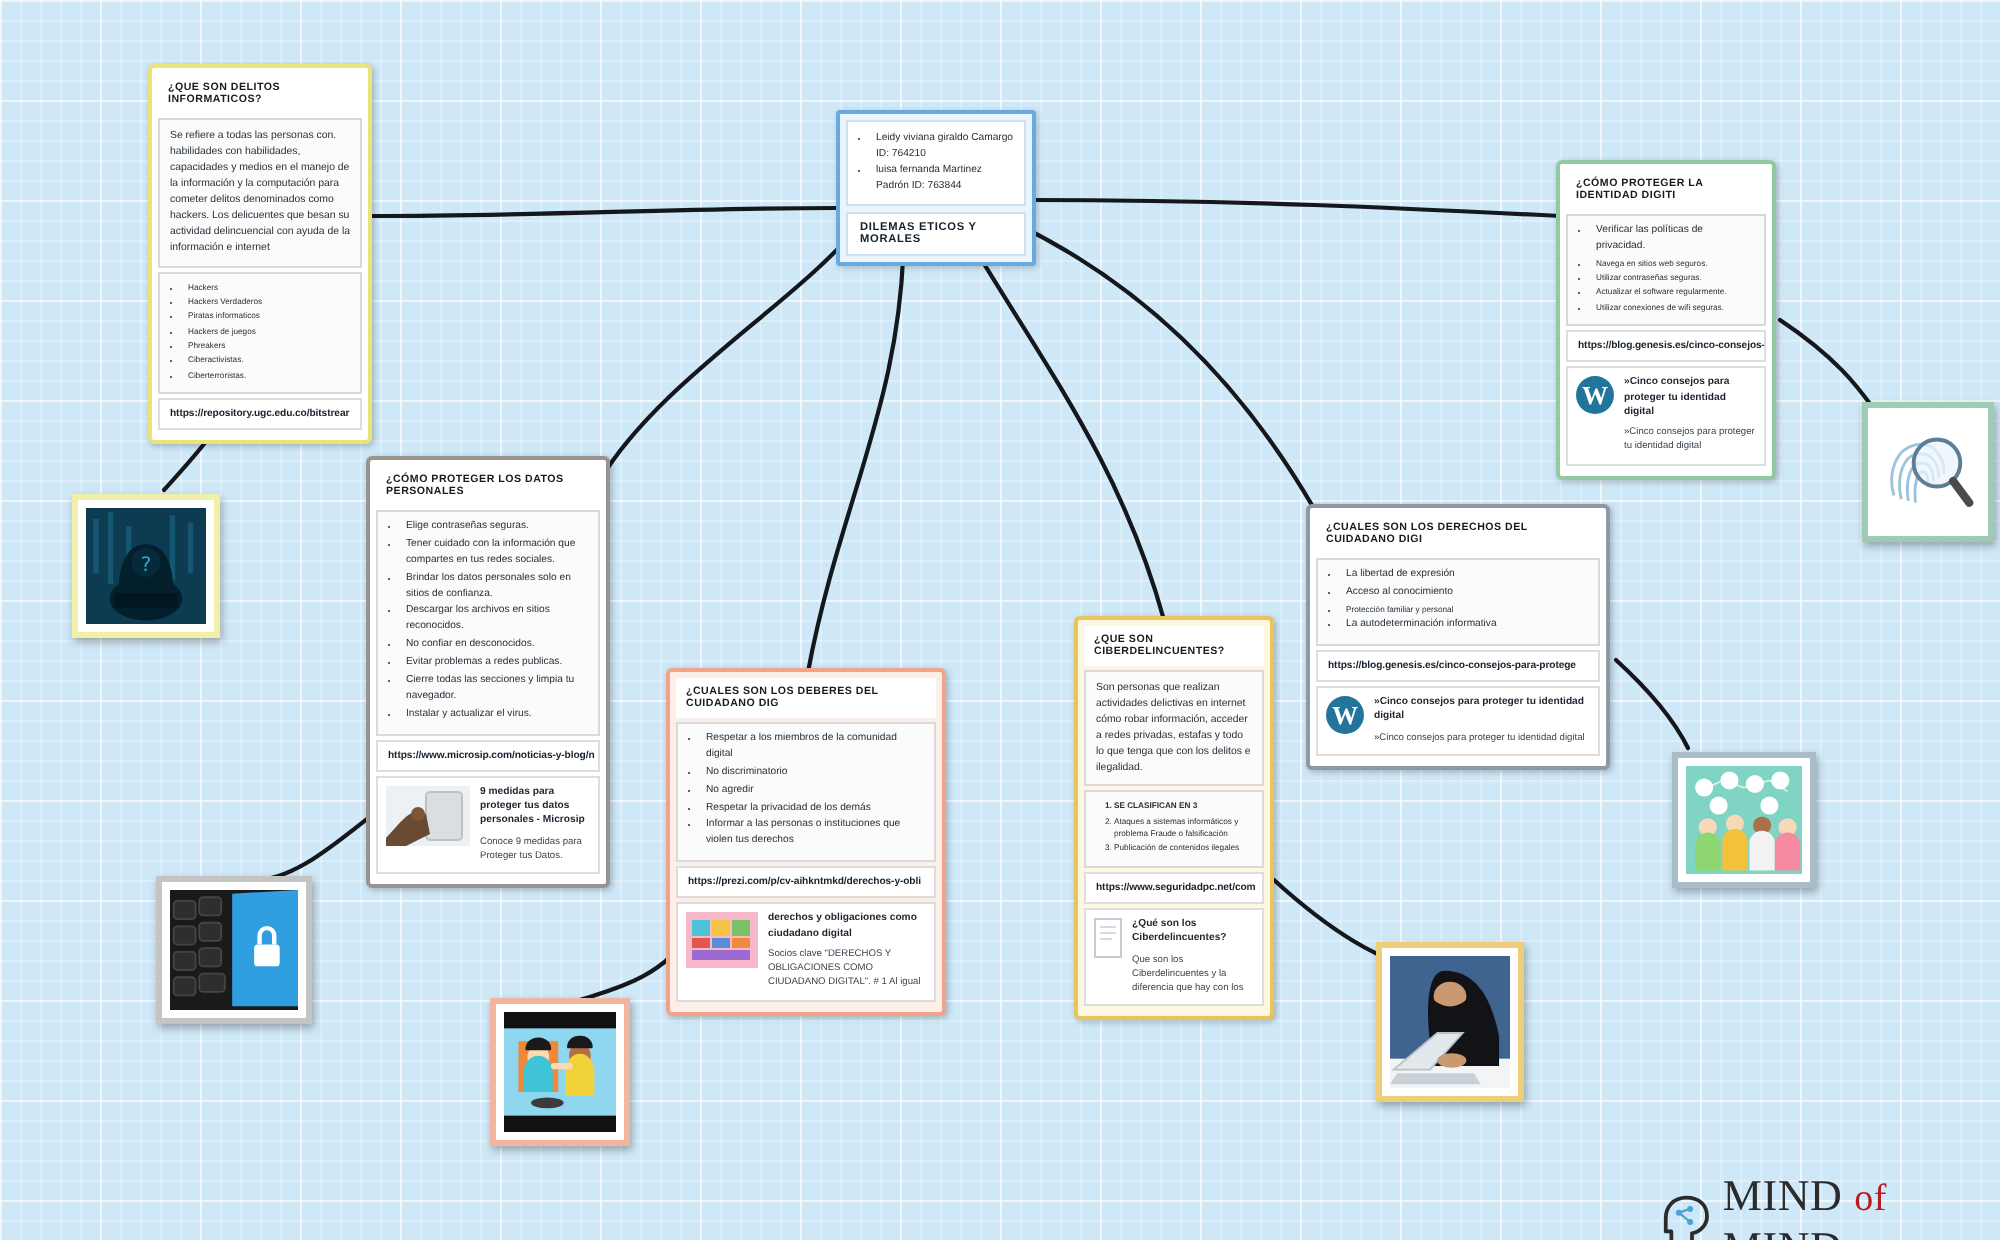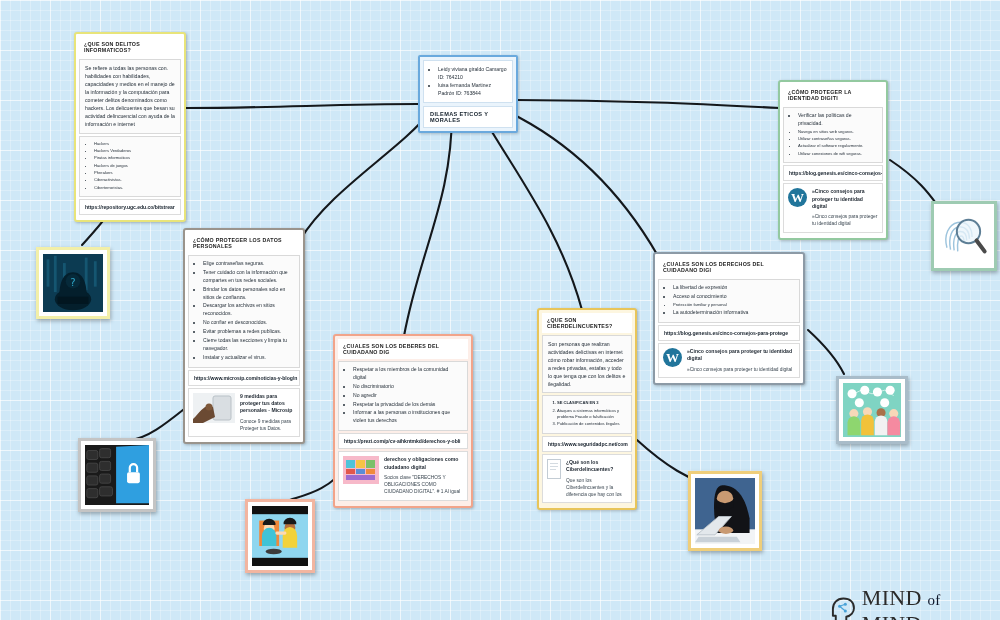--- a/index.html
+++ b/index.html
@@ -58,21 +58,21 @@
   .frame .inner{width:100%;height:100%;overflow:hidden;position:relative;}
 
   .wp{width:19px;height:19px;border-radius:50%;background:#21759b;color:#fff;
       display:flex;align-items:center;justify-content:center;font-family:"Liberation Serif",serif;
       font-weight:bold;font-size:13px;flex:0 0 auto;}
 
   
   #logo{position:absolute;left:831px;top:585px;display:flex;align-items:center;gap:6px;}
   #logo .gl{width:26px;height:28px;}
   #logo .lt{font-family:"Liberation Serif",serif;font-size:22px;color:#2b2b2b;letter-spacing:.3px;}
-  #logo .lt .of{font-size:15px;color:#0f172a;font-style:normal;}
+  #logo .lt .of{font-size:19px;color:#b91c1c;font-style:normal;}
 </style>
 </head>
 <body>
 
 <svg id="edges" viewBox="0 0 1000 620">
   <g fill="none" stroke="#14181c" stroke-width="2.1" stroke-linecap="round">
 
     <path d="M418,104 C340,104 270,108 186,108"></path>
 
     <path d="M430,112 C400,150 330,190 300,240"></path>

